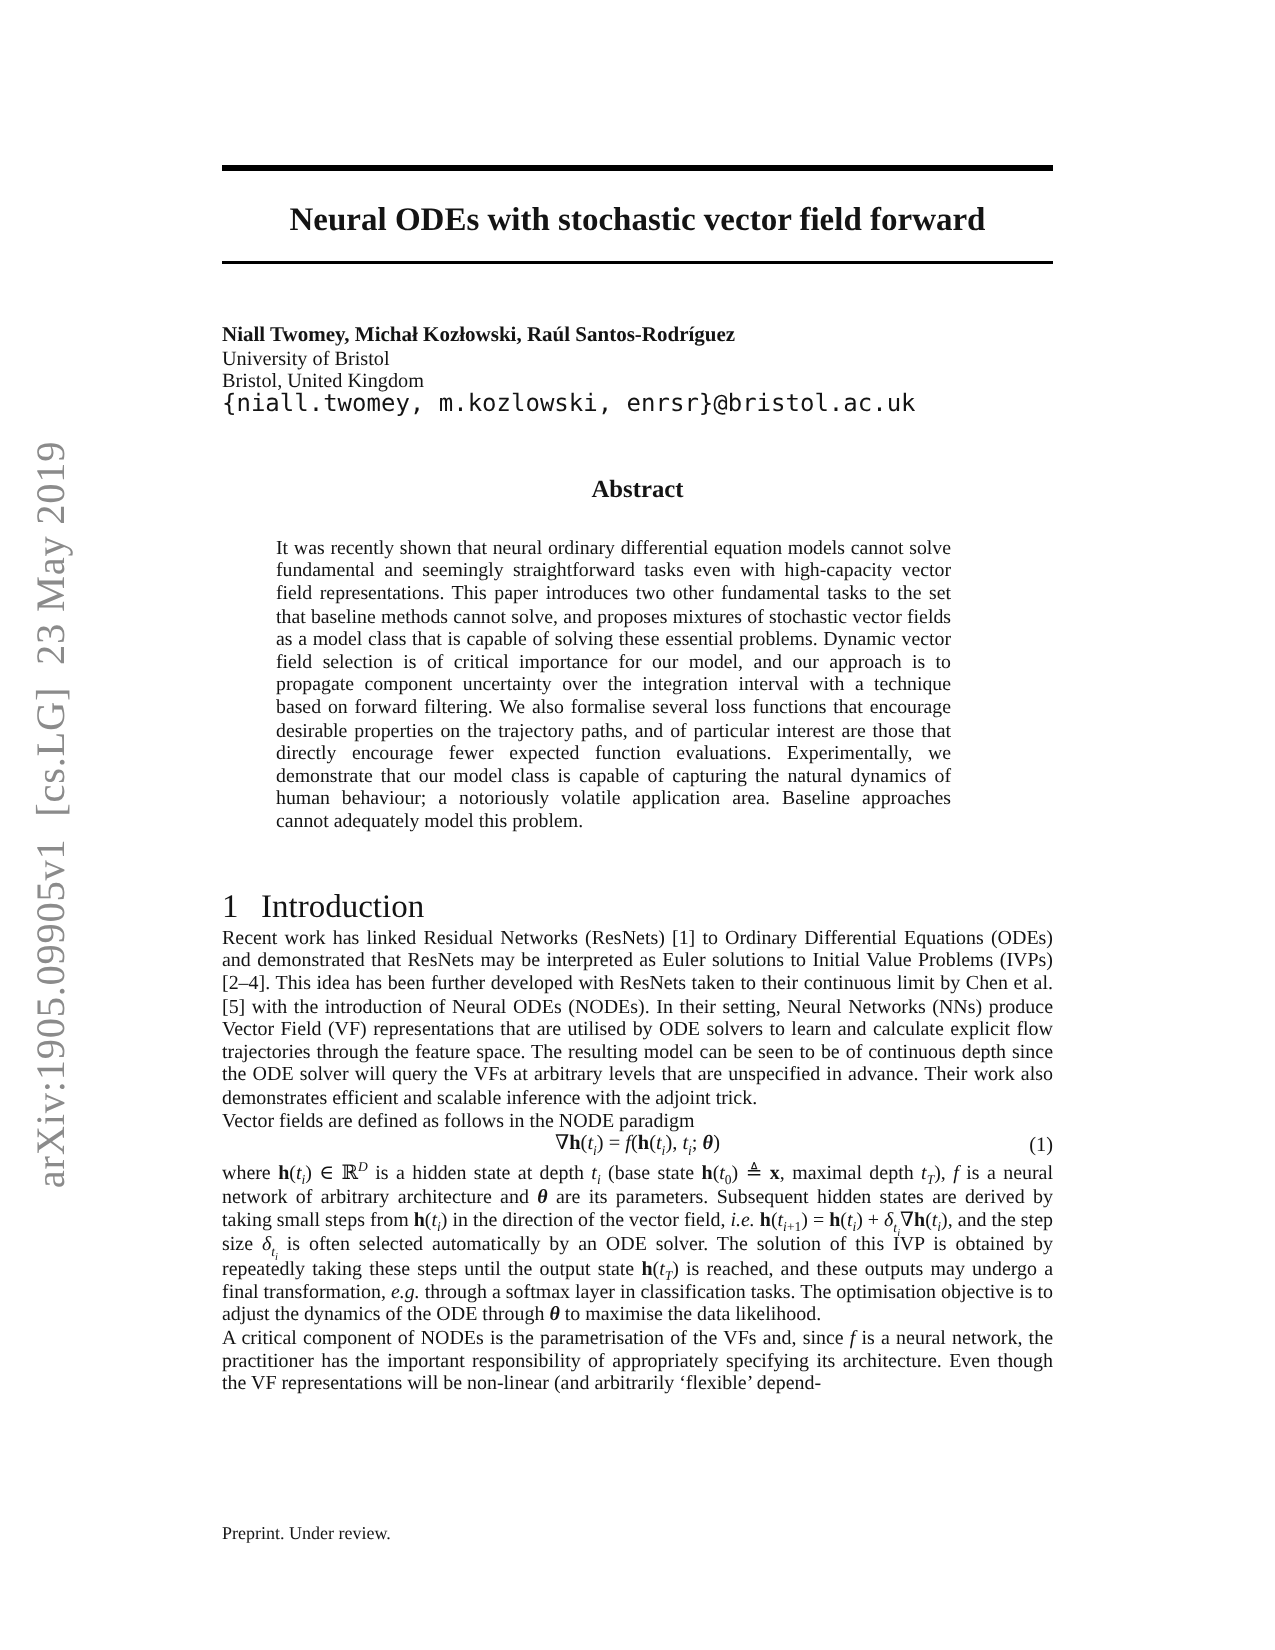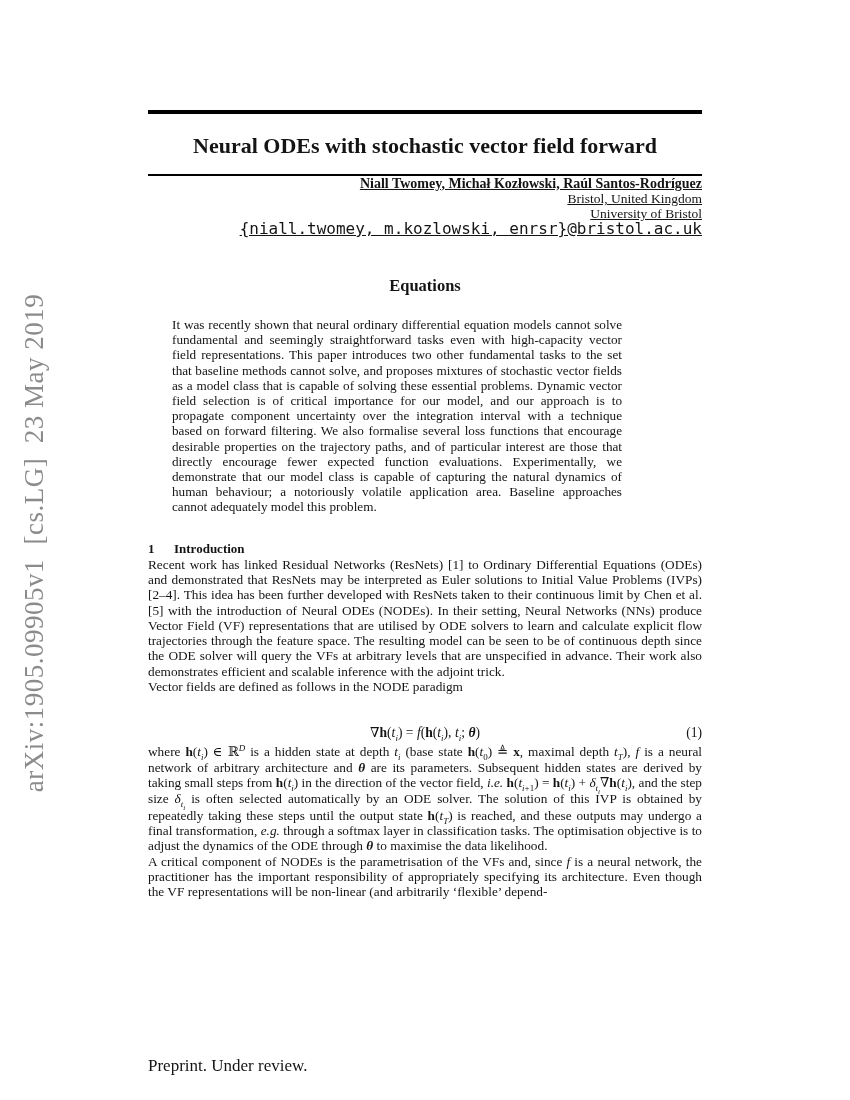--- a/index.html
+++ b/index.html
@@ -34,97 +34,96 @@
   .rule-thin  { margin-top: 15px; height: 1.5px; background: #000; }
 
   .title {
     margin-top: 19px;
     text-align: center;
     font-size: 22px;
     font-weight: bold;
     line-height: 26px;
   }
 
-  .authors-block { text-align: right; text-decoration: underline; }
+  .authors-block { margin-top: 40px; text-align: left; }
   .author-names { font-weight: bold; font-size: 14px; line-height: 15.5px; }
   .affil { font-size: 13.5px; line-height: 15px; }
   .emails {
     font-family: "DejaVu Sans Mono", "Liberation Mono", monospace;
     font-size: 16px; line-height: 15px;
   }
 
   .abstract-heading {
     margin-top: 40px;
     text-align: center;
     font-size: 16.5px;
     font-weight: bold;
   }
   .abstract-body {
-    margin: 21px auto 0 24px;
+    margin: 21px auto 0 36px;
     width: 450px;
     font-size: 13.2px;
     line-height: 15.2px;
     text-align: justify;
   }
 
   .section-heading {
-    margin-top: 26px;
-    font-size: 13px;
-    font-weight: bold;
+    margin-top: 36px;
+    font-size: 22px;
+    font-weight: normal;
   }
   .section-number { display: inline-block; min-width: 26px; }
 
   .para {
     font-size: 13.3px;
     line-height: 15.3px;
     text-align: justify;
   }
   .para sub { font-size: 9px; line-height: 0; }
   .para sup { font-size: 9px; line-height: 0; }
   .para sub sub { font-size: 7px; }
 
   .equation-row {
     position: relative;
-    margin-top: 30px;
     height: 20px;
     font-size: 13.6px;
   }
   .equation { text-align: center; }
   .equation sub { font-size: 9px; line-height: 0; }
   .eq-number { position: absolute; right: 0; top: 1px; }
 
   .footer-note {
     position: absolute;
-    left: 148px; top: 1056px;
-    font-size: 17px;
+    left: 148px; top: 1015px;
+    font-size: 12px;
   }
 </style>
 </head>
 <body>
 
 <div class="page">
 
   <div class="watermark" style="color: rgb(139, 139, 139);">arXiv:1905.09905v1  [cs.LG]  23 May 2019</div>
 
   <div class="content">
 
     <div class="rule-thick"></div>
 
     <div class="title">Neural ODEs with stochastic vector field forward</div>
 
     <div class="rule-thin"></div>
 
     <div class="authors-block">
       <div class="author-names">Niall Twomey, Michał Kozłowski, Raúl Santos-Rodríguez</div>
+      <div class="affil">University of Bristol</div>
       <div class="affil">Bristol, United Kingdom</div>
-      <div class="affil">University of Bristol</div>
       <div class="emails">{niall.twomey, m.kozlowski, enrsr}@bristol.ac.uk</div>
     </div>
 
-    <div class="abstract-heading">Equations</div>
+    <div class="abstract-heading">Abstract</div>
 
     <div class="abstract-body">It was recently shown that neural ordinary differential equation models cannot solve fundamental and seemingly straightforward tasks even with high-capacity vector field representations. This paper introduces two other fundamental tasks to the set that baseline methods cannot solve, and proposes mixtures of stochastic vector fields as a model class that is capable of solving these essential problems. Dynamic vector field selection is of critical importance for our model, and our approach is to propagate component uncertainty over the integration interval with a technique based on forward filtering. We also formalise several loss functions that encourage desirable properties on the trajectory paths, and of particular interest are those that directly encourage fewer expected function evaluations. Experimentally, we demonstrate that our model class is capable of capturing the natural dynamics of human behaviour; a notoriously volatile application area. Baseline approaches cannot adequately model this problem.</div>
 
     <div class="section-heading">
       <span class="section-number">1</span><span>Introduction</span>
     </div>
 
     <div class="para">Recent work has linked Residual Networks (ResNets) [1] to Ordinary Differential Equations (ODEs) and demonstrated that ResNets may be interpreted as Euler solutions to Initial Value Problems (IVPs) [2–4]. This idea has been further developed with ResNets taken to their continuous limit by Chen et al. [5] with the introduction of Neural ODEs (NODEs). In their setting, Neural Networks (NNs) produce Vector Field (VF) representations that are utilised by ODE solvers to learn and calculate explicit flow trajectories through the feature space. The resulting model can be seen to be of continuous depth since the ODE solver will query the VFs at arbitrary levels that are unspecified in advance. Their work also demonstrates efficient and scalable inference with the adjoint trick.</div>
 
     <div class="para">Vector fields are defined as follows in the NODE paradigm</div>

